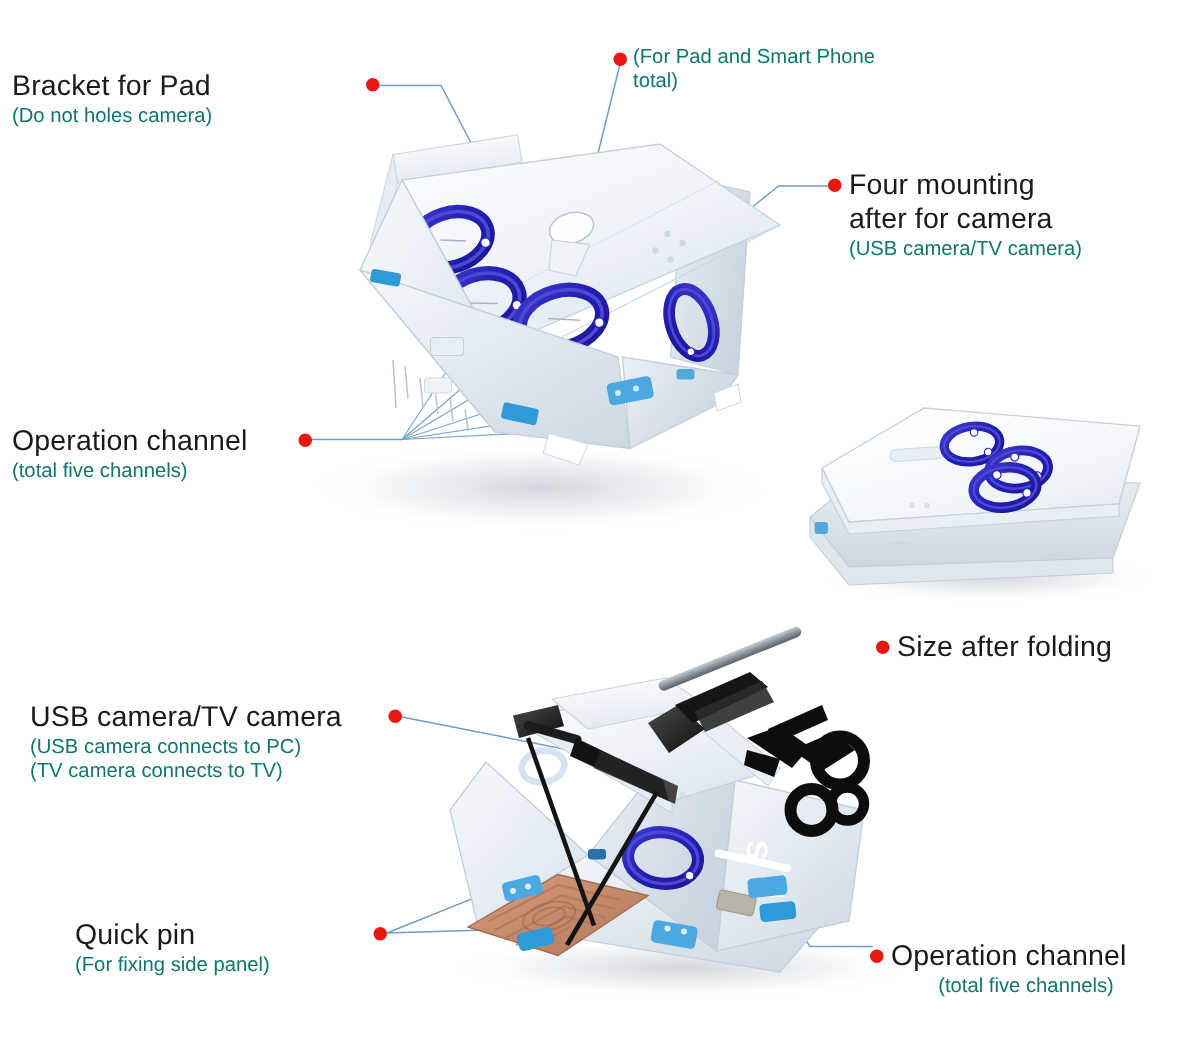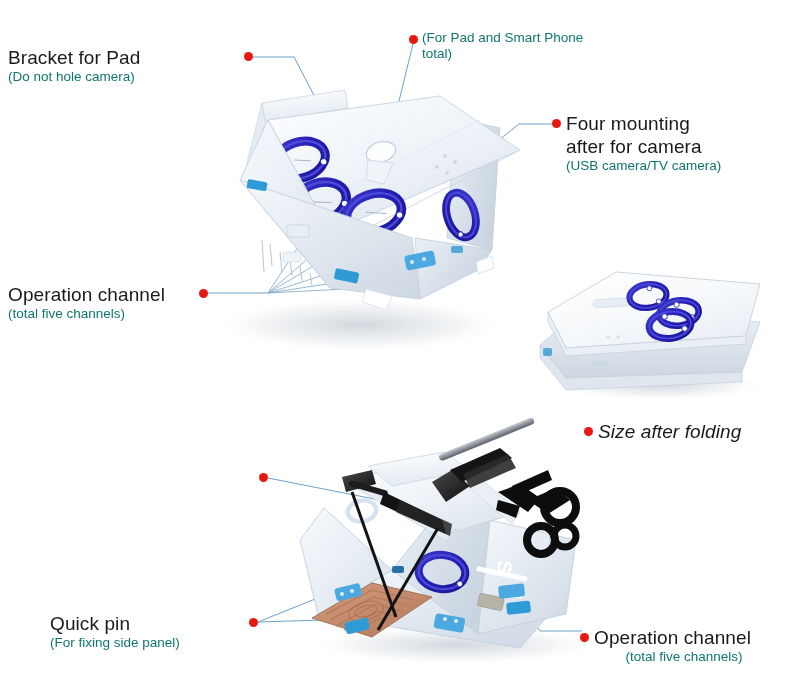--- a/index.html
+++ b/index.html
@@ -364,21 +364,21 @@
         <circle cx="541" cy="540" r="14" fill="none" stroke="#0d0d0d" stroke-width="8"></circle>
         <circle cx="565" cy="536" r="11" fill="none" stroke="#0d0d0d" stroke-width="7"></circle>
         <path d="M 512,486 L 548,470 L 552,480 L 516,496 Z"></path>
         <path d="M 498,500 L 520,506 L 516,518 L 496,510 Z"></path>
       </g>
     </g>
   </svg>
 
   <div class="callout t-right" style="left:8px; top:46px; width:238px;">
     <div class="title">Bracket for Pad</div>
-    <div class="sub">(Do not hole camera)</div>
+    <div class="sub">(Do not holes camera)</div>
   </div>
   <span class="dot" style="left:244px; top:52px;"></span>
 
   <div class="callout t-left" style="left:422px; top:30px; width:210px;">
     <div class="sub">(For Pad and Smart Phone</div>
     <div class="sub">total)</div>
   </div>
   <span class="dot" style="left:409px; top:35px;"></span>
 
   <div class="callout t-left" style="left:566px; top:112px; width:220px;">
@@ -387,25 +387,30 @@
     <div class="sub">(USB camera/TV camera)</div>
   </div>
   <span class="dot" style="left:552px; top:119px;"></span>
 
   <div class="callout t-right" style="left:8px; top:283px; width:190px;">
     <div class="title">Operation channel</div>
     <div class="sub">(total five channels)</div>
   </div>
   <span class="dot" style="left:199px; top:289px;"></span>
 
-  <div class="callout t-left" style="left:598px; top:420px; width:190px;font-style:italic;">
+  <div class="callout t-left" style="left:598px; top:420px; width:190px;">
     <div class="title">Size after folding</div>
   </div>
   <span class="dot" style="left:584px; top:427px;"></span>
 
+  <div class="callout t-right" style="left:20px; top:467px; width:238px;">
+    <div class="title">USB camera/TV camera</div>
+    <div class="sub">(USB camera connects to PC)</div>
+    <div class="sub">(TV camera connects to TV)</div>
+  </div>
   <span class="dot" style="left:259px; top:473px;"></span>
 
   <div class="callout t-right" style="left:50px; top:612px; width:198px;">
     <div class="title">Quick pin</div>
     <div class="sub">(For fixing side panel)</div>
   </div>
   <span class="dot" style="left:249px; top:618px;"></span>
 
   <div class="callout t-left" style="left:594px; top:626px; width:196px;">
     <div class="title">Operation channel</div>

